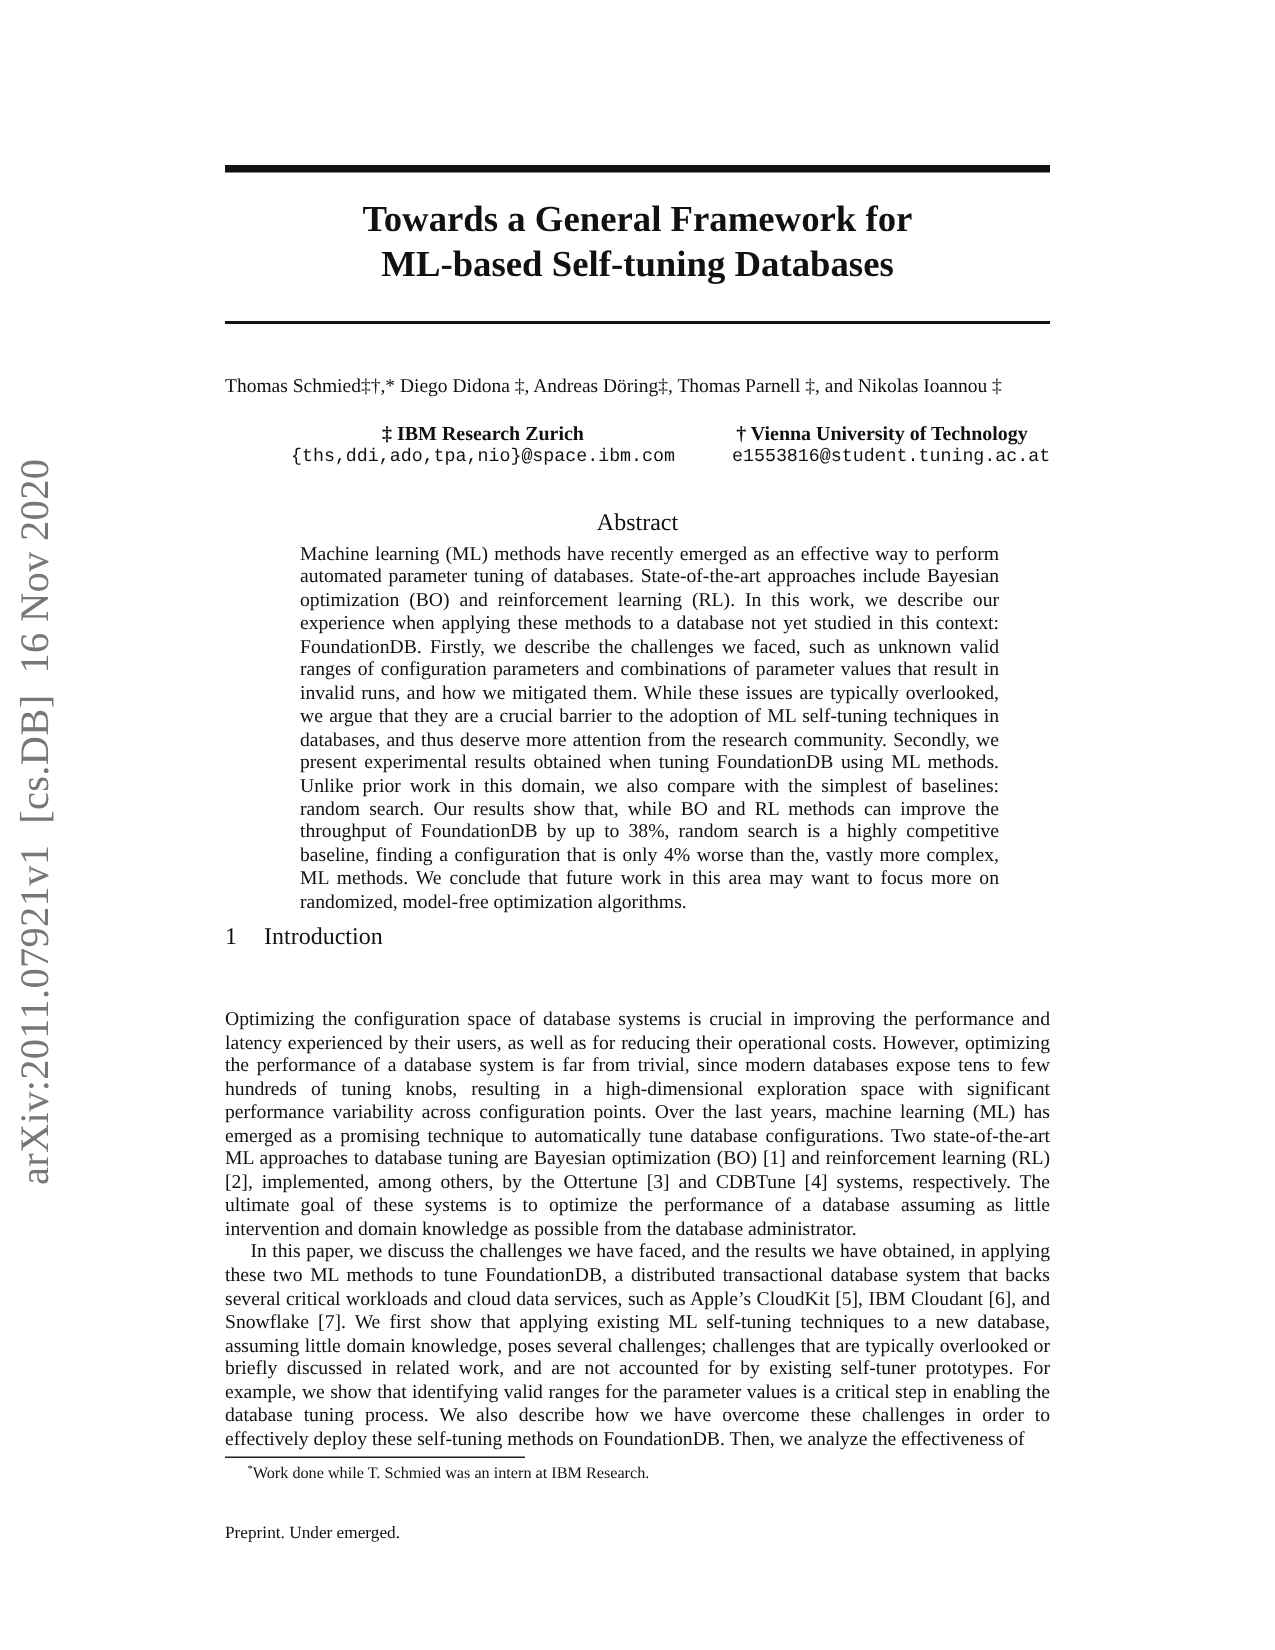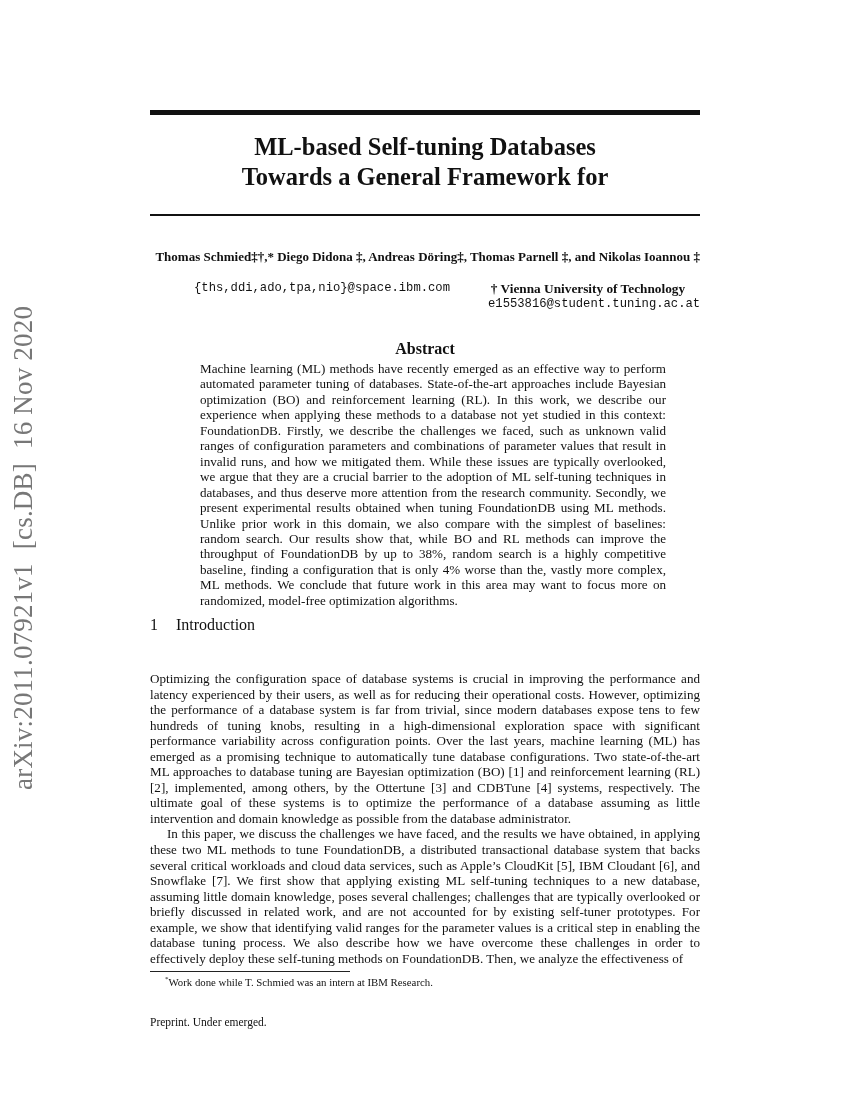--- a/index.html
+++ b/index.html
@@ -3,27 +3,27 @@
   <meta charset="utf-8">
   <style>
     html, body { margin: 0; padding: 0; background: #ffffff; }
     body { width: 850px; height: 1100px; position: relative; overflow: hidden;
            font-family: "Liberation Serif", "DejaVu Serif", serif; color: #111; }
     .abs { position: absolute; }
     .rule-top { left: 150px; top: 110px; width: 550px; height: 5px; background: #111; }
     .rule-bottom { left: 150px; top: 214px; width: 550px; height: 2px; background: #111; }
     .title { left: 150px; top: 132px; width: 550px; text-align: center; font-weight: bold;
              font-size: 24.5px; line-height: 30px; }
-    .authors { left: 150px; top: 249px; width: 550px; text-align: right; font-weight: bold; font-size: 13px; white-space: nowrap; }
+    .authors { left: 150px; top: 249px; width: 550px; text-align: left; font-weight: normal; font-size: 13px; white-space: nowrap; }
     .affil { top: 281px; text-align: center; }
     .affil .name { font-weight: bold; font-size: 13.3px; line-height: 16px; }
     .affil .email { font-family: "Liberation Mono", "DejaVu Sans Mono", monospace; font-size: 12.2px; line-height: 15px; }
     .affil-1 { left: 172px; width: 300px; }
     .affil-2 { left: 476px; width: 200px; margin-left: 12px; }
-    .abstract-heading { left: 150px; top: 340px; width: 550px; text-align: center; font-weight: bold; font-size: 16px; }
+    .abstract-heading { left: 150px; top: 340px; width: 550px; text-align: center; font-weight: normal; font-size: 16px; }
     .abstract-body { left: 200px; top: 361px; width: 466px; font-size: 13.1px; line-height: 15.45px; text-align: justify; }
     .section-heading { left: 150px; top: 616px; font-weight: normal; font-size: 16px; }
     .section-heading .num { display: inline-block; width: 26px; }
     .intro { left: 150px; top: 671px; width: 550px; font-size: 13.1px; line-height: 15.55px; text-align: justify; }
     .intro p { margin: 0; }
     .intro p + p { text-indent: 17px; }
     .fn-rule { left: 150px; top: 971px; width: 200px; height: 1px; background: #222; }
     .footnote { left: 165px; top: 975px; font-size: 10.8px; }
     .footnote sup { font-size: 7px; }
     .preprint { left: 150px; top: 1016px; font-size: 11.5px; }
@@ -33,28 +33,29 @@
   </style>
 </head>
 <body>
 
 <div class="abs arxiv">
   <span>arXiv:2011.07921v1</span><span>[cs.DB]</span><span>16 Nov 2020</span>
 </div>
 
 <div class="abs rule-top"></div>
 <div class="abs title">
+  <div>Towards a General Framework for</div>
   <div>ML-based Self-tuning Databases</div>
-  <div>Towards a General Framework for</div>
 </div>
 <div class="abs rule-bottom"></div>
 
 <div class="abs authors">Thomas Schmied‡†,* Diego Didona ‡, Andreas Döring‡, Thomas Parnell ‡, and Nikolas Ioannou ‡</div>
 
 <div class="abs affil affil-1">
+  <div class="name">‡ IBM Research Zurich</div>
   <div class="email">{ths,ddi,ado,tpa,nio}@space.ibm.com</div>
 </div>
 <div class="abs affil affil-2">
   <div class="name">† Vienna University of Technology</div>
   <div class="email">e1553816@student.tuning.ac.at</div>
 </div>
 
 <div class="abs abstract-heading">Abstract</div>
 <div class="abs abstract-body">Machine learning (ML) methods have recently emerged as an effective way to perform automated parameter tuning of databases. State-of-the-art approaches include Bayesian optimization (BO) and reinforcement learning (RL). In this work, we describe our experience when applying these methods to a database not yet studied in this context: FoundationDB. Firstly, we describe the challenges we faced, such as unknown valid ranges of configuration parameters and combinations of parameter values that result in invalid runs, and how we mitigated them. While these issues are typically overlooked, we argue that they are a crucial barrier to the adoption of ML self-tuning techniques in databases, and thus deserve more attention from the research community. Secondly, we present experimental results obtained when tuning FoundationDB using ML methods. Unlike prior work in this domain, we also compare with the simplest of baselines: random search. Our results show that, while BO and RL methods can improve the throughput of FoundationDB by up to 38%, random search is a highly competitive baseline, finding a configuration that is only 4% worse than the, vastly more complex, ML methods. We conclude that future work in this area may want to focus more on randomized, model-free optimization algorithms.</div>
 

